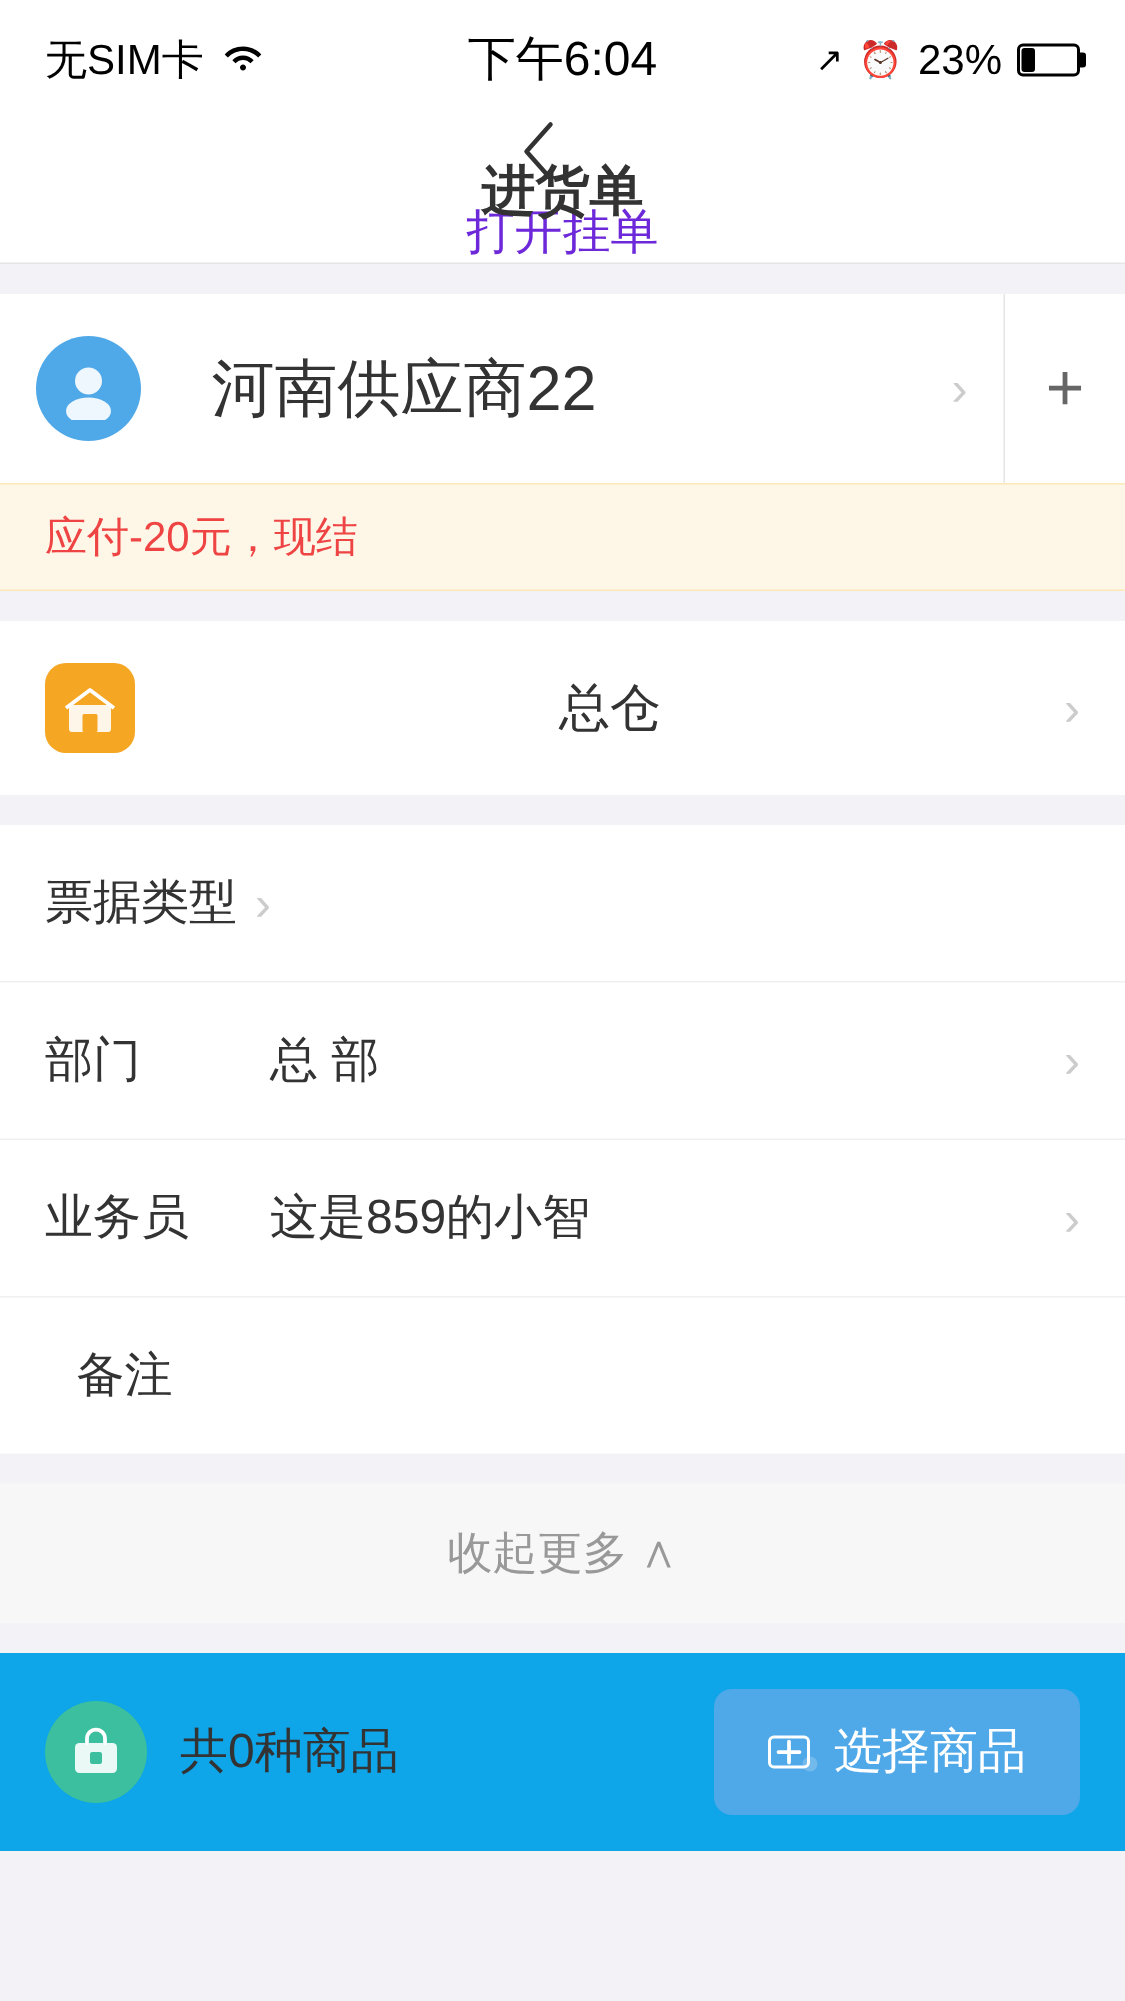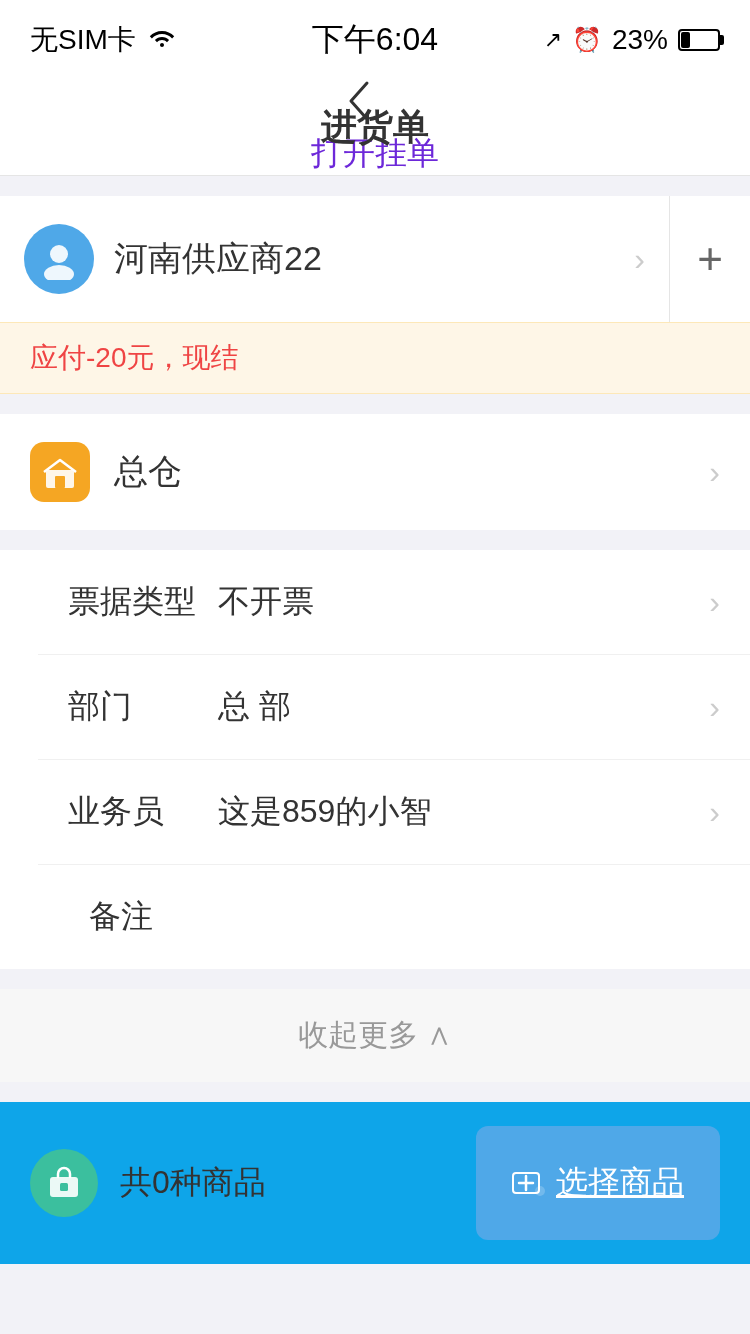--- a/index.html
+++ b/index.html
@@ -133,22 +133,23 @@
       justify-content: center;
       margin-right: 20px;
       flex-shrink: 0;
     }
     .supplier-avatar svg {
       width: 42px;
       height: 42px;
     }
     .supplier-name {
       flex: 1;
-      font-size: 34px;
-      color: #333;
+      font-size: 42px;
+      color: #333;
+      margin-left: 27px;
     }
     .chevron-right {
       font-size: 32px;
       color: #ccc;
       margin-left: 10px;
     }
     .supplier-add {
       width: 80px;
       display: flex;
       align-items: center;
@@ -183,20 +184,21 @@
       background: #f5a623;
       display: flex;
       align-items: center;
       justify-content: center;
       margin-right: 24px;
     }
     .warehouse-name {
       flex: 1;
       font-size: 34px;
       color: #333;
+      text-align: center;
     }
 
     
     .form-section {
       background: #fff;
       margin-top: 20px;
     }
     .form-row {
       display: flex;
       align-items: center;
@@ -260,27 +262,26 @@
     .product-count {
       flex: 1;
       font-size: 32px;
       color: #333;
     }
     .select-btn {
       background: #4fa8e8;
       color: #fff;
       border: none;
       border-radius: 12px;
-      padding: 35px 36px;
+      padding: 20px 36px;
       font-size: 32px;
       display: flex;
       align-items: center;
       gap: 10px;
       cursor: pointer;
-      text-decoration: underline;
     }
 
     
     .gray-fill {
       background: #f2f2f7;
       flex: 1;
       min-height: 300px;
     }
   </style>
 </head>
@@ -343,25 +344,24 @@
       <svg width="36" height="36" viewBox="0 0 36 36" fill="none">
         <rect x="4" y="16" width="28" height="18" rx="2" fill="#fff" opacity="0.9"></rect>
         <path d="M2 18L18 6l16 12" stroke="#fff" stroke-width="2.5" stroke-linejoin="round" fill="none"></path>
         <rect x="13" y="22" width="10" height="12" rx="1" fill="#f5a623"></rect>
       </svg>
     </div>
     <span class="warehouse-name">总仓</span>
     <span class="chevron-right">›</span>
   </div>
 
-  <div class="form-section" style="margin-top:20px;padding-left:38px;">
+  <div class="form-section" style="margin-top:20px;">
 
     <div class="form-row">
       <span class="form-label">票据类型</span>
-      <span class="form-value">不开票</span>
       <span class="chevron-right">›</span>
     </div>
 
     <div class="form-row">
       <span class="form-label">部门</span>
       <span class="form-value">总 部</span>
       <span class="chevron-right">›</span>
     </div>
 
     <div class="form-row">

